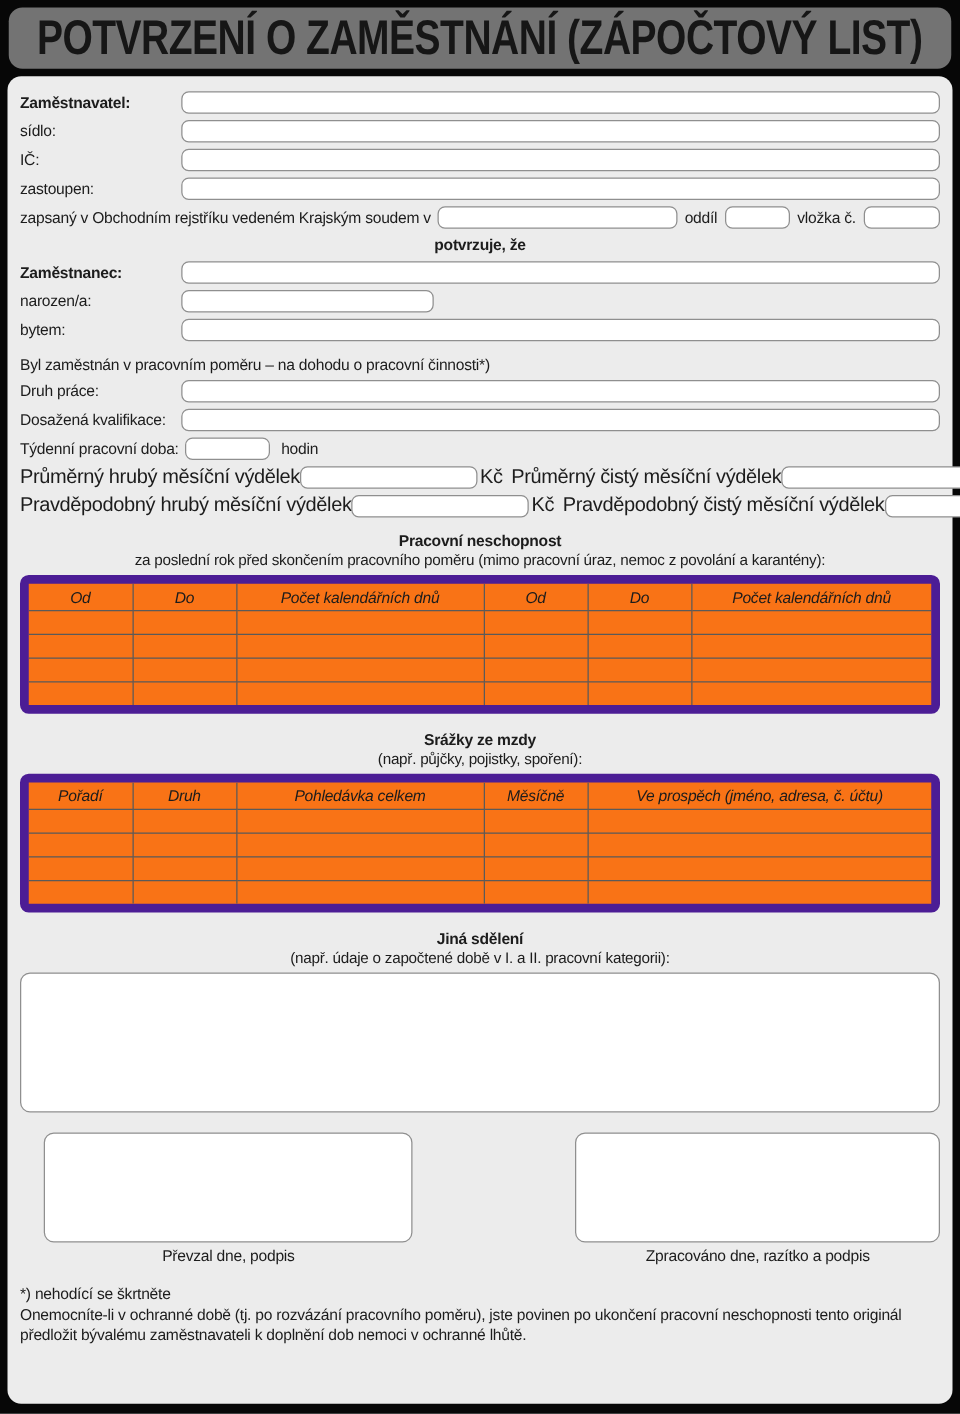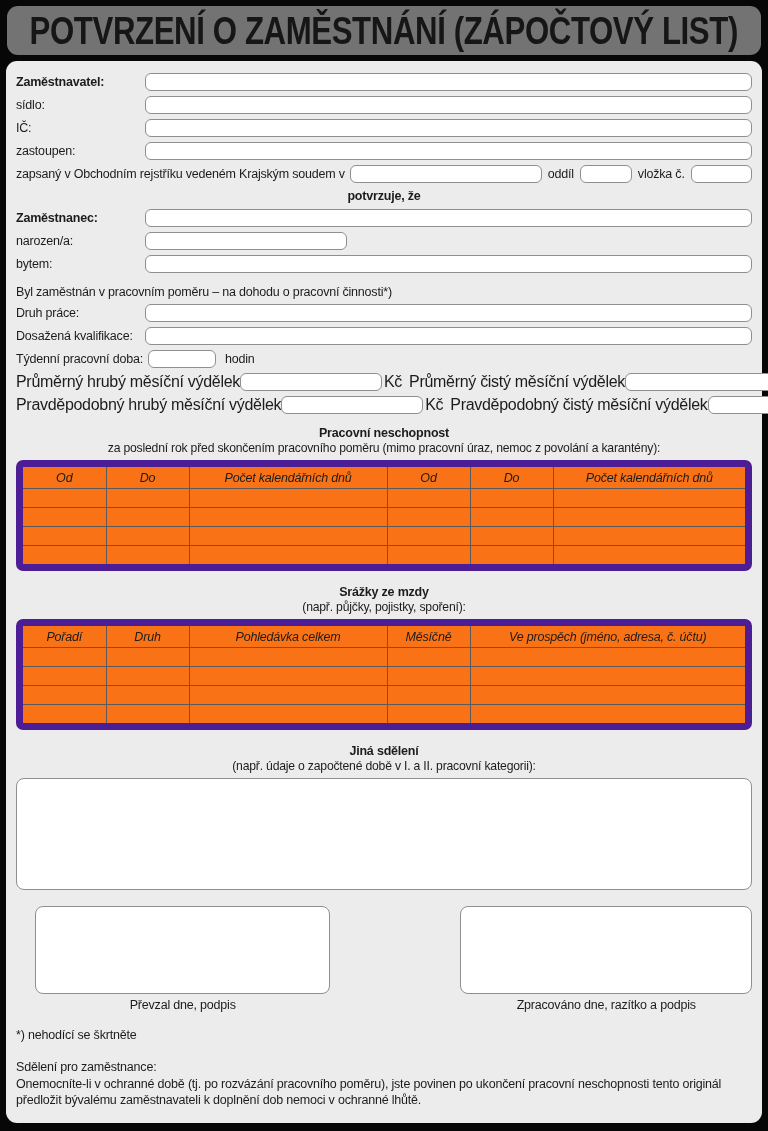--- a/index.html
+++ b/index.html
@@ -263,17 +263,16 @@
       <div class="sigcap">Převzal dne, podpis</div>
     </div>
     <div class="sigcol sig-right">
       <div class="sigbox"></div>
       <div class="sigcap">Zpracováno dne, razítko a podpis</div>
     </div>
   </div>
 
   <div class="footer">
     <div class="footer-note">*) nehodící se škrtněte</div>
-    <div class="notice-title">Sdělení pro zaměstnance:</div>
     <div class="notice-body">Onemocníte-li v ochranné době (tj. po rozvázání pracovního poměru), jste povinen po ukončení pracovní neschopnosti tento originál předložit bývalému zaměstnavateli k doplnění dob nemoci v ochranné lhůtě.</div>
   </div>
 
 </div>
 
 </body></html>

